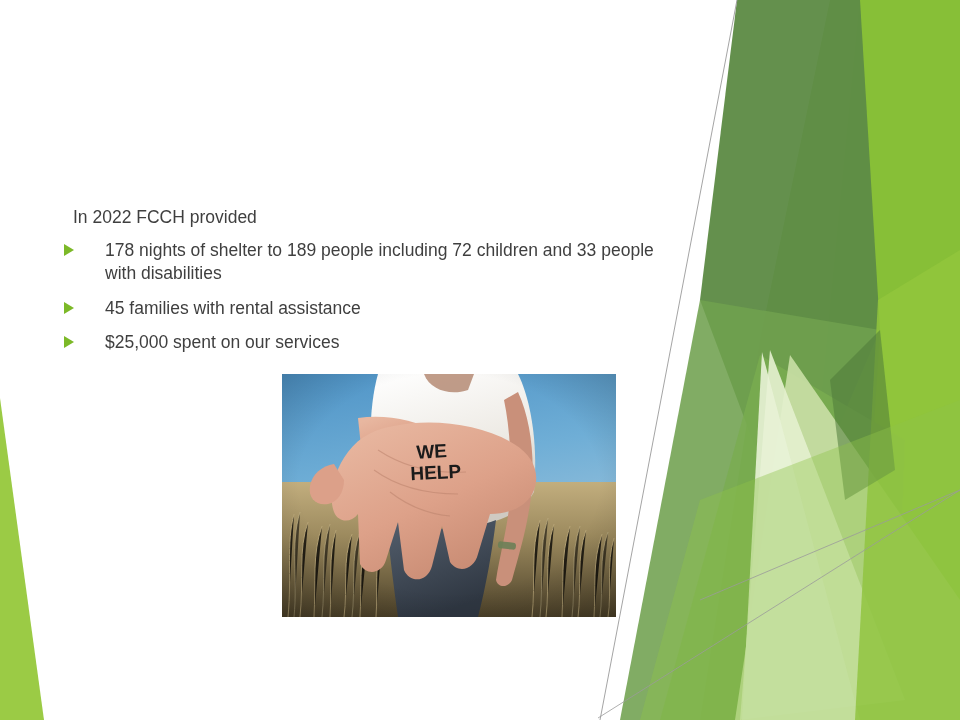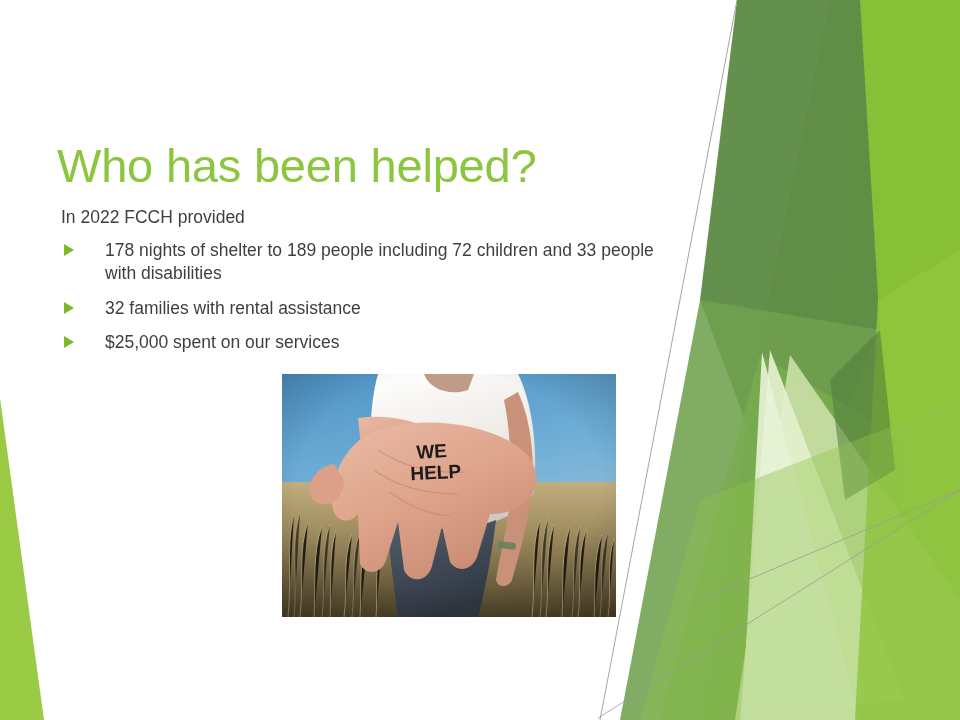--- a/index.html
+++ b/index.html
@@ -46,21 +46,21 @@
     position: absolute;
     left: 57px;
     top: 206px;
     width: 605px;
     color: #404040;
   }
   #lead-line {
     font-size: 17.5px;
     line-height: 1.32;
     color: #3F3F3F;
-    margin: 0 0 10px 4px;
+    margin: 0 0 10px 16px;
   }
   .bullet-list {
     list-style: none;
     margin: 0;
     padding: 0;
   }
   .bullet-item {
     position: relative;
     display: flex;
     align-items: flex-start;
@@ -131,34 +131,33 @@
     <polygon points="830,380 880,330 895,470 845,500" fill="#4E7A3A" opacity="0.55"></polygon>
 
     <polygon points="700,500 960,400 960,720 640,720" fill="#8FC248" opacity="0.40"></polygon>
 
     <line x1="737" y1="0" x2="600" y2="720" stroke="#9A9A9A" stroke-width="0.9"></line>
 
     <line x1="700" y1="600" x2="960" y2="490" stroke="#9A9A9A" stroke-width="0.8"></line>
     <line x1="598" y1="718" x2="960" y2="490" stroke="#9A9A9A" stroke-width="0.8"></line>
   </svg>
 
-  <div id="title">Who has been helped?</div>
 
   <div id="body-block">
 
     <p id="lead-line">In 2022  FCCH provided</p>
 
     <ul class="bullet-list">
       <li class="bullet-item">
         <span class="bullet-marker"></span>
         <span class="bullet-text">178 nights of shelter to 189  people including 72  children and 33  people with disabilities</span>
       </li>
       <li class="bullet-item">
         <span class="bullet-marker"></span>
-        <span class="bullet-text">32  families with rental assistance</span>
+        <span class="bullet-text">45  families with rental assistance</span>
       </li>
       <li class="bullet-item">
         <span class="bullet-marker"></span>
         <span class="bullet-text">$25,000  spent on our services</span>
       </li>
     </ul>
   </div>
 
   <div id="photo-frame">
     <svg viewBox="0 0 334 243" width="334" height="243" xmlns="http://www.w3.org/2000/svg">

